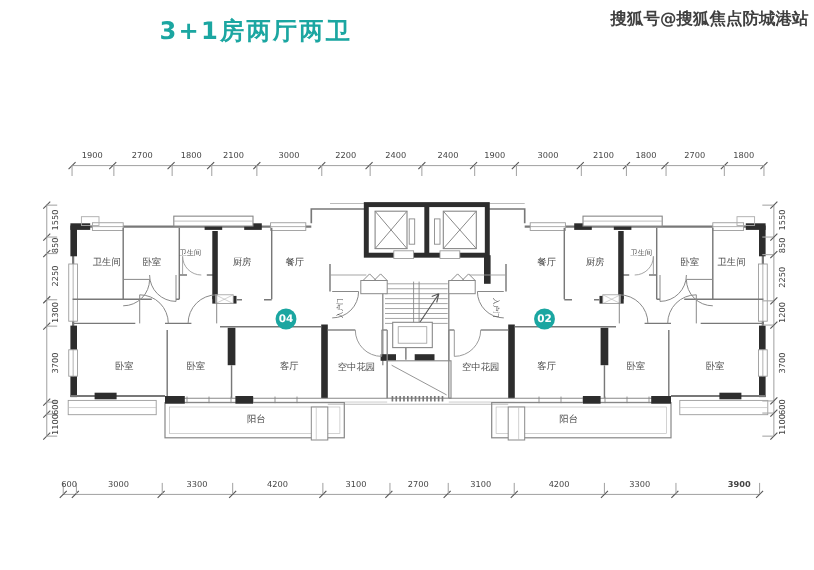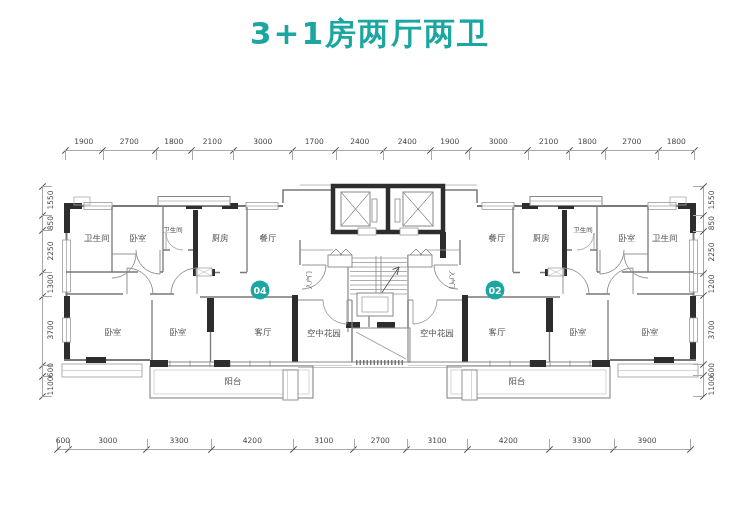--- a/index.html
+++ b/index.html
@@ -1,20 +1,20 @@
 <!DOCTYPE html>
 <html><head>
 <meta charset="utf-8">
 <style>
   html,body{margin:0;padding:0;background:#fff;}
   #page{position:relative;width:740px;height:518px;background:#ffffff;overflow:hidden;
         font-family:"DejaVu Sans","Liberation Sans",sans-serif;}
   #plan-svg{position:absolute;left:0;top:0;width:740px;height:518px;}
-  .title{position:absolute;left:145px;top:13px;width:450px;text-align:center;
-         font-size:31px;font-weight:bold;letter-spacing:2px;}
+  .title{position:absolute;left:145px;top:13px;width:450px;
+         font-size:22px;font-weight:bold;letter-spacing:2px;}
   .watermark{position:absolute;right:5px;top:8px;font-size:15px;font-weight:bold;color:#3f3f3f;
              text-shadow:-1px -1px 0 rgba(255,255,255,.95),1px 1px 1px rgba(255,255,255,.7);}
   .rl{position:absolute;transform:translate(-50%,-50%);font-size:8.5px;color:#4a4a4a;white-space:nowrap;}
   .rl.sm{font-size:6.5px;}
   .rl.rot-l{transform:translate(-50%,-50%) rotate(-90deg);font-size:6px;}
   .rl.rot-r{transform:translate(-50%,-50%) rotate(90deg);font-size:6px;}
   .badge{position:absolute;width:19px;height:19px;border-radius:50%;color:#fff;font-size:9.5px;
          font-weight:bold;text-align:center;line-height:19px;transform:translate(-50%,-50%);}
   .dimwrap{position:absolute;left:0;top:0;width:740px;height:518px;pointer-events:none;}
   .dimline,.dimext{position:absolute;background:#a9a9a9;}
@@ -188,20 +188,21 @@
 
     <g fill="none">
       <rect x="283" y="370" width="15" height="30" fill="#ffffff" stroke="#888888" stroke-width="0.9"></rect>
       <line x1="287.5" y1="370" x2="287.5" y2="400" stroke="#bbbbbb" stroke-width="0.6"></line>
       <rect x="462" y="370" width="15" height="30" fill="#ffffff" stroke="#888888" stroke-width="0.9"></rect>
       <line x1="471.5" y1="370" x2="471.5" y2="400" stroke="#bbbbbb" stroke-width="0.6"></line>
     </g>
   </svg>
 
   <div class="title" style="color: rgb(27, 166, 161);">3+1房两厅两卫</div>
+  <div class="watermark">搜狐号@搜狐焦点防城港站</div>
 
   <div class="rl" style="left:97px;top:239px">卫生间</div>
   <div class="rl" style="left:138px;top:239px">卧室</div>
   <div class="rl sm" style="left:173px;top:230px">卫生间</div>
   <div class="rl" style="left:220px;top:239px">厨房</div>
   <div class="rl" style="left:268px;top:239px">餐厅</div>
   <div class="rl" style="left:113px;top:333px">卧室</div>
   <div class="rl" style="left:178px;top:333px">卧室</div>
   <div class="rl" style="left:263px;top:333px">客厅</div>
   <div class="rl" style="left:233px;top:382px">阳台</div>
@@ -253,21 +254,21 @@
       <div class="dimext" style="left: 604.991px; top: 150px; width: 1px; height: 10px;"></div>
       <div class="dimtick" style="left: 653.896px; top: 150px;"></div>
       <div class="dimext" style="left: 658.396px; top: 150px; width: 1px; height: 10px;"></div>
       <div class="dimtick" style="left: 689.5px; top: 150px;"></div>
       <div class="dimext" style="left: 694px; top: 150px; width: 1px; height: 10px;"></div>
       <div class="dimlabel" style="left: 63.7909px; top: 137px;">1900</div>
       <div class="dimlabel" style="left: 109.285px; top: 137px;">2700</div>
       <div class="dimlabel" style="left: 153.789px; top: 137px;">1800</div>
       <div class="dimlabel" style="left: 192.36px; top: 137px;">2100</div>
       <div class="dimlabel" style="left: 242.799px; top: 137px;">3000</div>
-      <div class="dimlabel" style="left: 294.226px; top: 137px;">1700</div>
+      <div class="dimlabel" style="left: 294.226px; top: 137px;">2200</div>
       <div class="dimlabel" style="left: 339.72px; top: 137px;">2400</div>
       <div class="dimlabel" style="left: 387.192px; top: 137px;">2400</div>
       <div class="dimlabel" style="left: 429.719px; top: 137px;">1900</div>
       <div class="dimlabel" style="left: 478.179px; top: 137px;">3000</div>
       <div class="dimlabel" style="left: 528.618px; top: 137px;">2100</div>
       <div class="dimlabel" style="left: 567.189px; top: 137px;">1800</div>
       <div class="dimlabel" style="left: 611.693px; top: 137px;">2700</div>
       <div class="dimlabel" style="left: 656.198px; top: 137px;">1800</div>
     </div>
   <div class="dimwrap">
@@ -296,21 +297,21 @@
       <div class="dimext" style="left: 690px; top: 439px; width: 1px; height: 10px;"></div>
       <div class="dimlabel" style="left: 42.8611px; top: 436px;">600</div>
       <div class="dimlabel" style="left: 87.7963px; top: 436px;">3000</div>
       <div class="dimlabel" style="left: 159.106px; top: 436px;">3300</div>
       <div class="dimlabel" style="left: 232.37px; top: 436px;">4200</div>
       <div class="dimlabel" style="left: 303.681px; top: 436px;">3100</div>
       <div class="dimlabel" style="left: 360.338px; top: 436px;">2700</div>
       <div class="dimlabel" style="left: 416.995px; top: 436px;">3100</div>
       <div class="dimlabel" style="left: 488.306px; top: 436px;">4200</div>
       <div class="dimlabel" style="left: 561.569px; top: 436px;">3300</div>
-      <div class="dimlabel" style="left: 627px; top: 436px;">3900</div>
+      <div class="dimlabel" style="left: 652px; top: 436px; font-weight: bold;">3900</div>
     </div>
   <div class="dimwrap">
       <div class="dimline" style="left: 42px; top: 186px; width: 1px; height: 210px;"></div>
       <div class="dimtick" style="left: 37.5px; top: 186px;"></div>
       <div class="dimext" style="left: 42px; top: 186px; width: 10px; height: 1px;"></div>
       <div class="dimtick" style="left: 37.5px; top: 214.678px;"></div>
       <div class="dimext" style="left: 42px; top: 214.678px; width: 10px; height: 1px;"></div>
       <div class="dimtick" style="left: 37.5px; top: 230.405px;"></div>
       <div class="dimext" style="left: 42px; top: 230.405px; width: 10px; height: 1px;"></div>
       <div class="dimtick" style="left: 37.5px; top: 272.035px;"></div>

